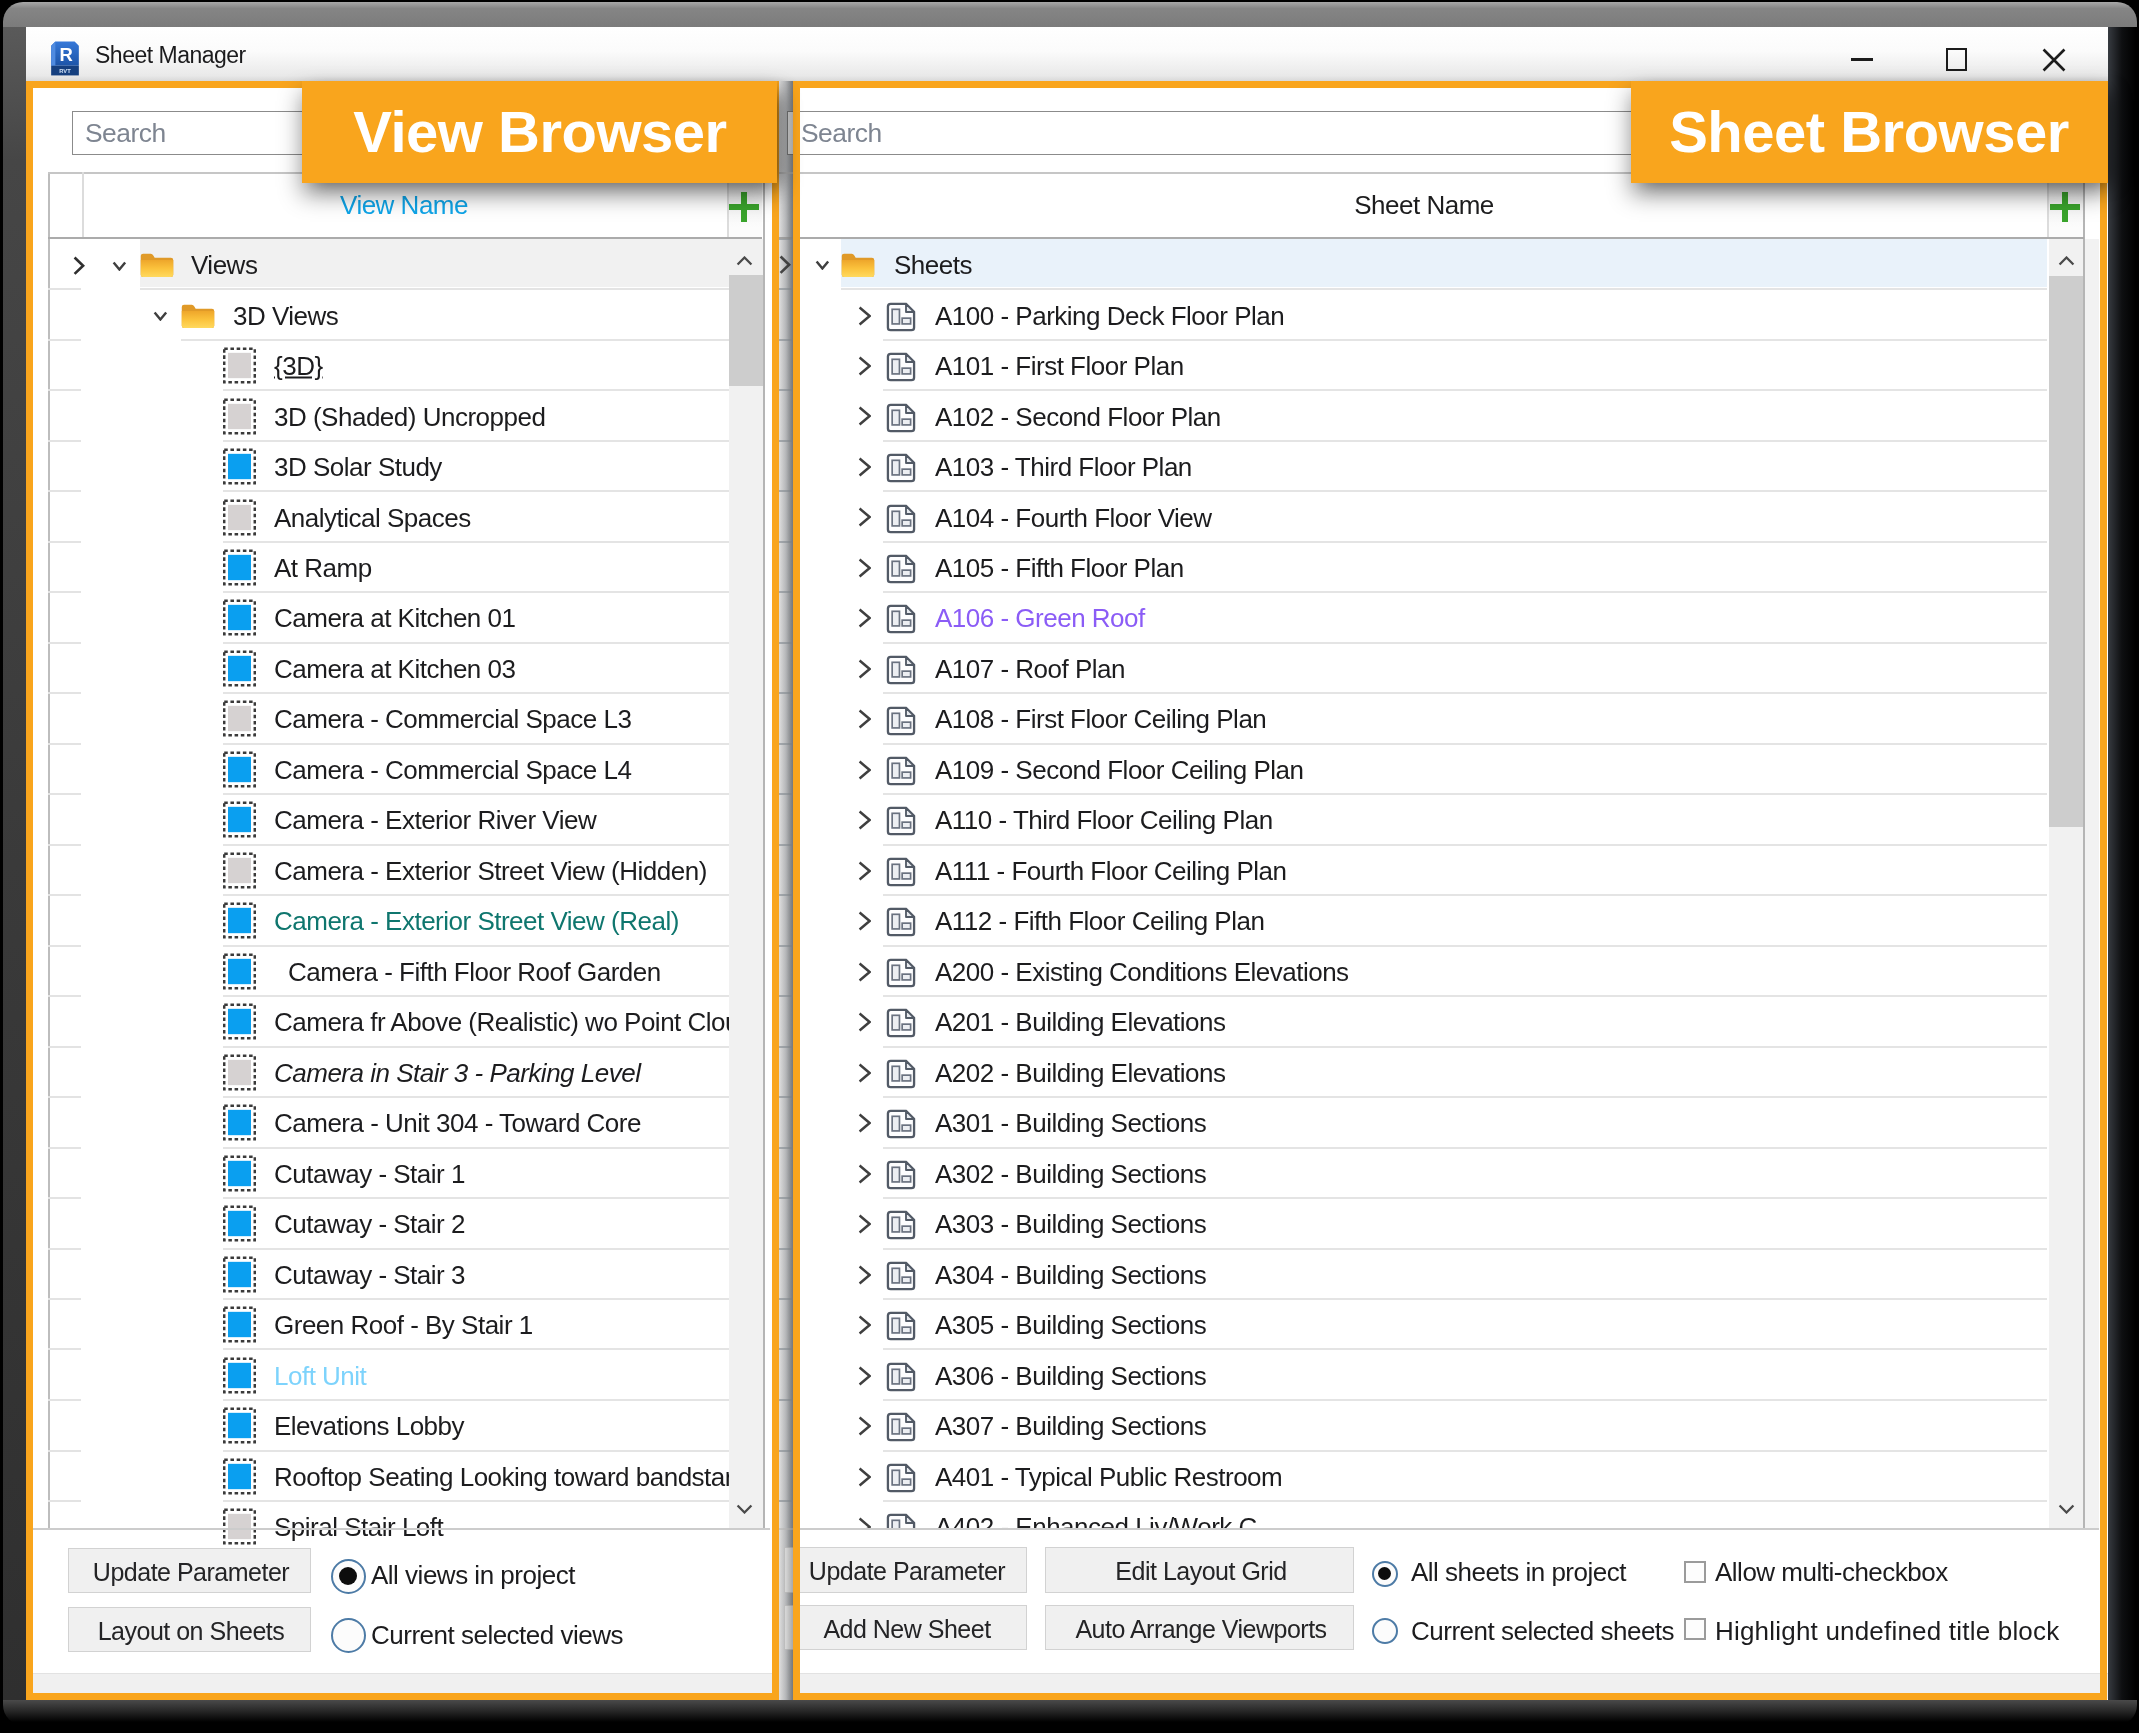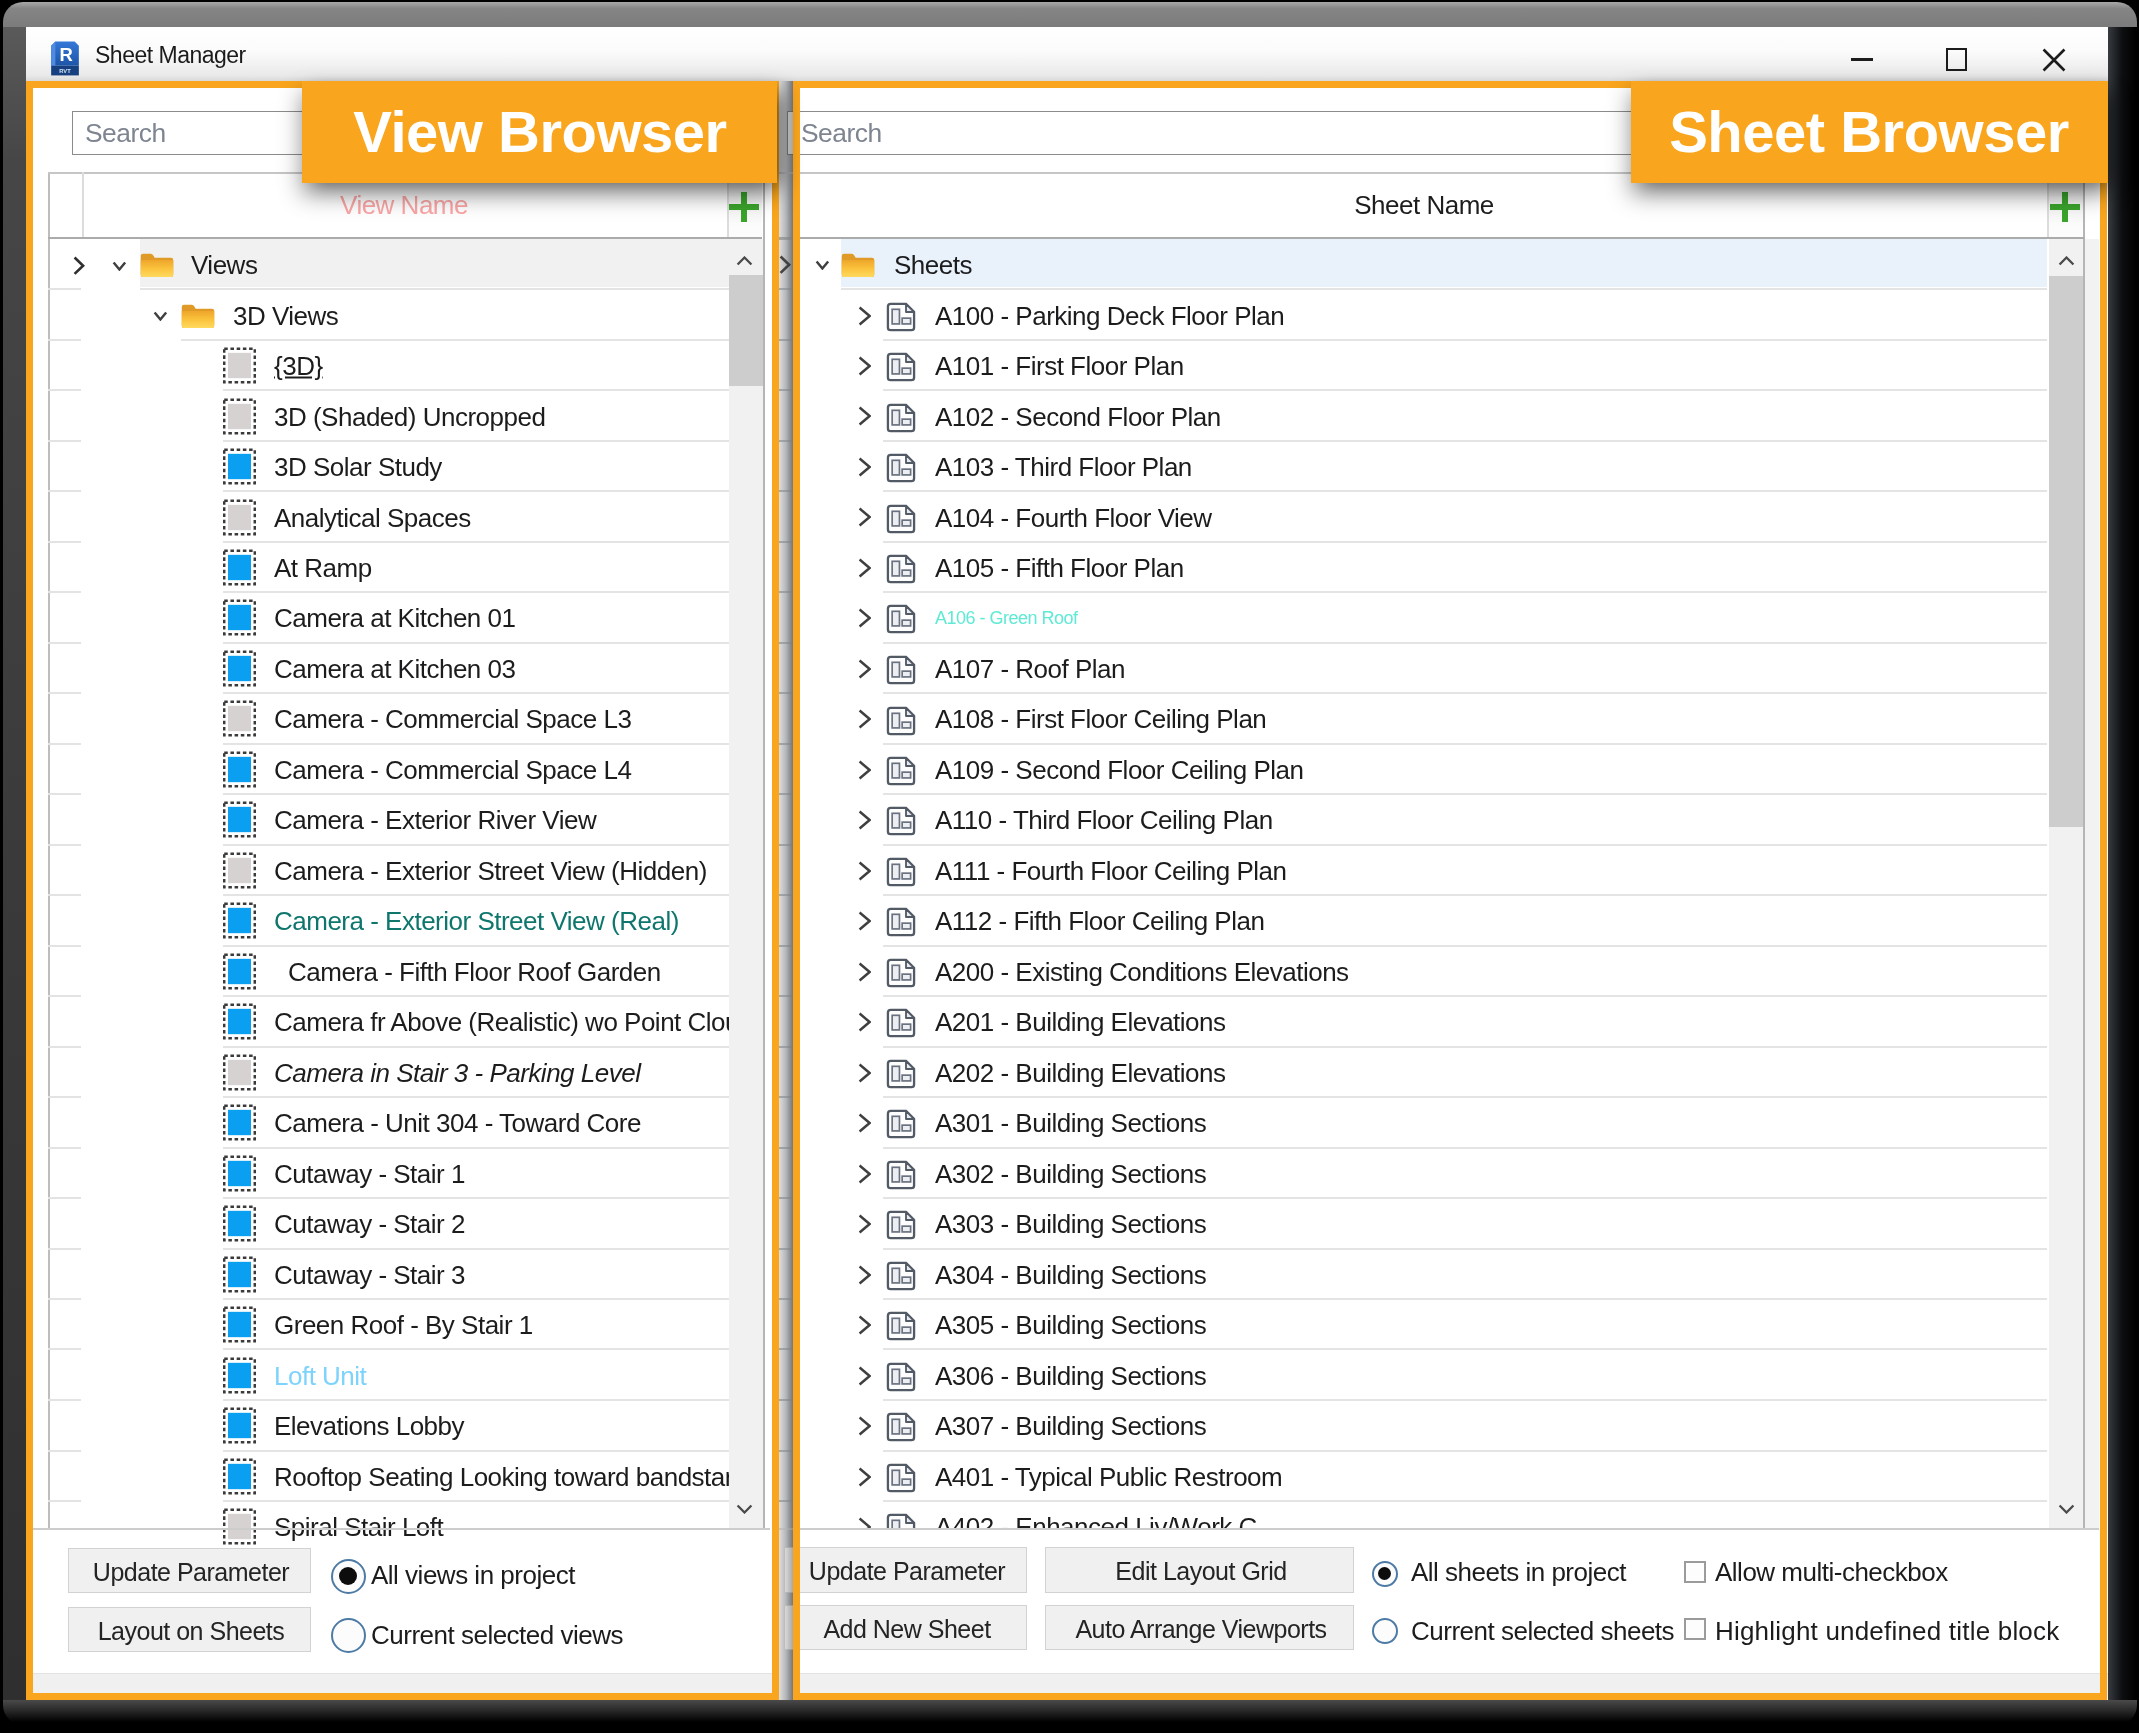--- a/index.html
+++ b/index.html
@@ -46,21 +46,21 @@
   </svg>
 <div style="left:26px;top:81px;width:2082px;height:1619px;background:#fff;"></div>
 <div style="left:26px;top:1673px;width:2082px;height:26.4px;background:#f0f0f0;border-top:1.6px solid #e2e2e2;"></div>
 <div style="left:72px;top:111px;width:716px;height:44px;border:1.6px solid #8b8b8b;background:#fff;"></div>
 <div class="t" style="left:85px;top:133px;font-size:26.4px;color:#7e8591;">Search</div>
 <div style="left:48px;top:172px;width:1.6px;height:1356px;background:#bdbdbd;"></div>
 <div style="left:48px;top:172px;width:740px;height:1.6px;background:#c6c6c6;"></div>
 <div style="left:763px;top:172px;width:1.9px;height:1356px;background:#b5b5b5;"></div>
 <div style="left:82px;top:172px;width:1.6px;height:67px;background:#dcdcdc;"></div>
 <div style="left:727px;top:172px;width:1.6px;height:67px;background:#dcdcdc;"></div>
-<div class="tc" style="left:404px;top:205px;font-size:26px;color:#fca5a5;transform:translate(-50%,-50%);left:404px;">View Name</div>
+<div class="tc" style="left:404px;top:205px;font-size:26px;color:#0ea5e9;transform:translate(-50%,-50%);left:404px;">View Name</div>
 <div style="left:729px;top:173px;width:33px;height:64px;background:linear-gradient(180deg,#e9e9e9 0,#fcfcfc 85%);"></div>
 <div style="left:729px;top:204px;width:29.5px;height:5.8px;background:#3aa42c;"></div>
 <div style="left:741px;top:192px;width:5.8px;height:29.5px;background:#3aa42c;"></div>
 <div style="left:48px;top:237px;width:714px;height:1.9px;background:#ababab;"></div>
 <div style="left:48px;top:288px;width:33px;height:1.6px;background:#e3e3e3;"></div>
 <div style="left:48px;top:339px;width:33px;height:1.6px;background:#e3e3e3;"></div>
 <div style="left:48px;top:389px;width:33px;height:1.6px;background:#e3e3e3;"></div>
 <div style="left:48px;top:440px;width:33px;height:1.6px;background:#e3e3e3;"></div>
 <div style="left:48px;top:490px;width:33px;height:1.6px;background:#e3e3e3;"></div>
 <div style="left:48px;top:541px;width:33px;height:1.6px;background:#e3e3e3;"></div>
@@ -392,21 +392,21 @@
       <div style="left:883px;top:591px;width:1164px;height:1.6px;background:#e4e4e4;"></div>
       <svg class="ab" style="left:858px;top:608px" width="13.2" height="20" viewBox="0 0 17 26">
         <path d="M2 2 L15 13.0 L2 24" fill="none" stroke="#3f3f3f" stroke-width="3.2"></path>
       </svg>
       <svg class="ab" style="left:885px;top:604px" width="32" height="30" viewBox="0 0 41 39">
         <path d="M3.5 6 Q3.5 2.5 7 2.5 L27 2.5 L37.5 13 L37.5 33 Q37.5 36.5 34 36.5 L7 36.5 Q3.5 36.5 3.5 33 Z" fill="#fdfdfe" stroke="#525a66" stroke-width="3"></path>
         <path d="M27 2.5 L27 13 L37.5 13 Z" fill="#e7eaef" stroke="#525a66" stroke-width="2.4" stroke-linejoin="round"></path>
         <rect x="9" y="9.5" width="9.5" height="19" fill="#eceef2" stroke="#6a7280" stroke-width="2.2"></rect>
         <rect x="22" y="21" width="11" height="7.5" fill="#eceef2" stroke="#6a7280" stroke-width="2.2"></rect>
       </svg>
-      <div class="t" style="left:935px;top:618px;font-size:18px;color:#5eead4;">A106 - Green Roof</div>
+      <div class="t" style="left:935px;top:618px;font-size:26px;color:#8b5cf6;">A106 - Green Roof</div>
       <div style="left:883px;top:642px;width:1164px;height:1.6px;background:#e4e4e4;"></div>
       <svg class="ab" style="left:858px;top:659px" width="13.2" height="20" viewBox="0 0 17 26">
         <path d="M2 2 L15 13.0 L2 24" fill="none" stroke="#3f3f3f" stroke-width="3.2"></path>
       </svg>
       <svg class="ab" style="left:885px;top:655px" width="32" height="30" viewBox="0 0 41 39">
         <path d="M3.5 6 Q3.5 2.5 7 2.5 L27 2.5 L37.5 13 L37.5 33 Q37.5 36.5 34 36.5 L7 36.5 Q3.5 36.5 3.5 33 Z" fill="#fdfdfe" stroke="#525a66" stroke-width="3"></path>
         <path d="M27 2.5 L27 13 L37.5 13 Z" fill="#e7eaef" stroke="#525a66" stroke-width="2.4" stroke-linejoin="round"></path>
         <rect x="9" y="9.5" width="9.5" height="19" fill="#eceef2" stroke="#6a7280" stroke-width="2.2"></rect>
         <rect x="22" y="21" width="11" height="7.5" fill="#eceef2" stroke="#6a7280" stroke-width="2.2"></rect>
       </svg>

